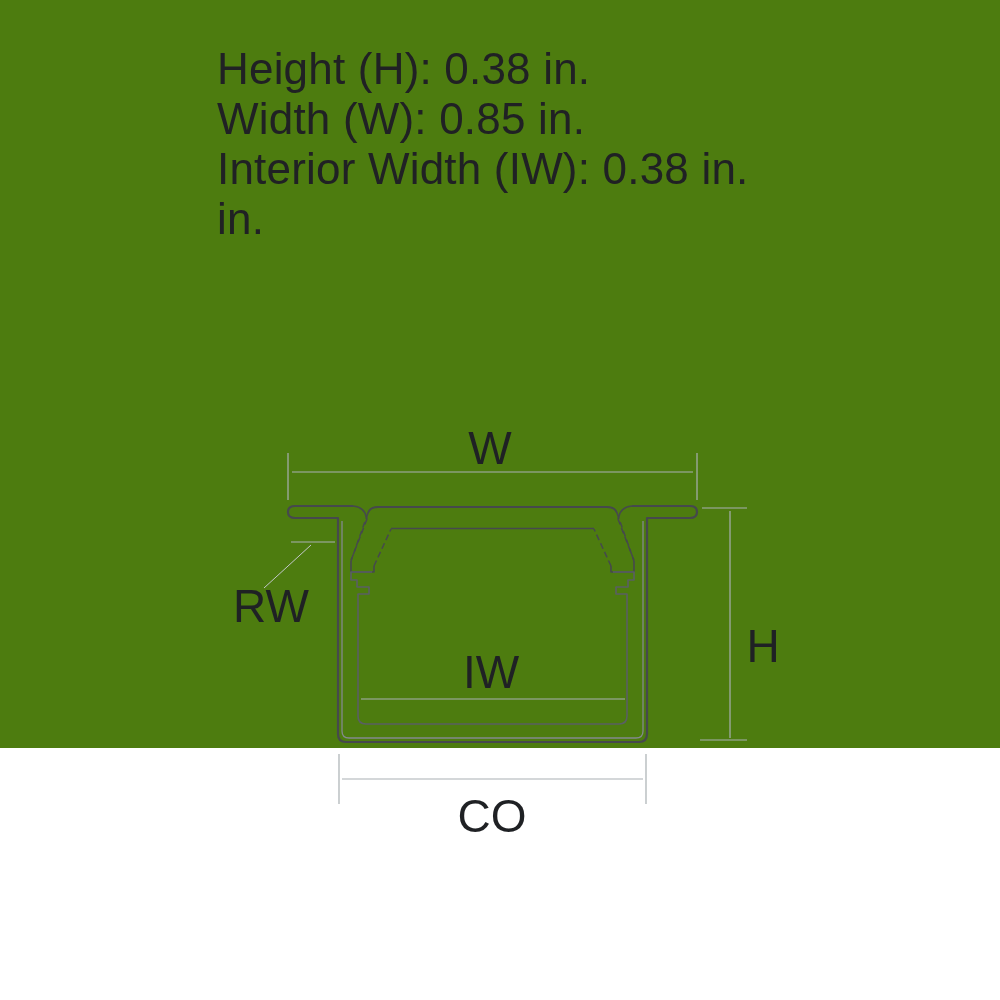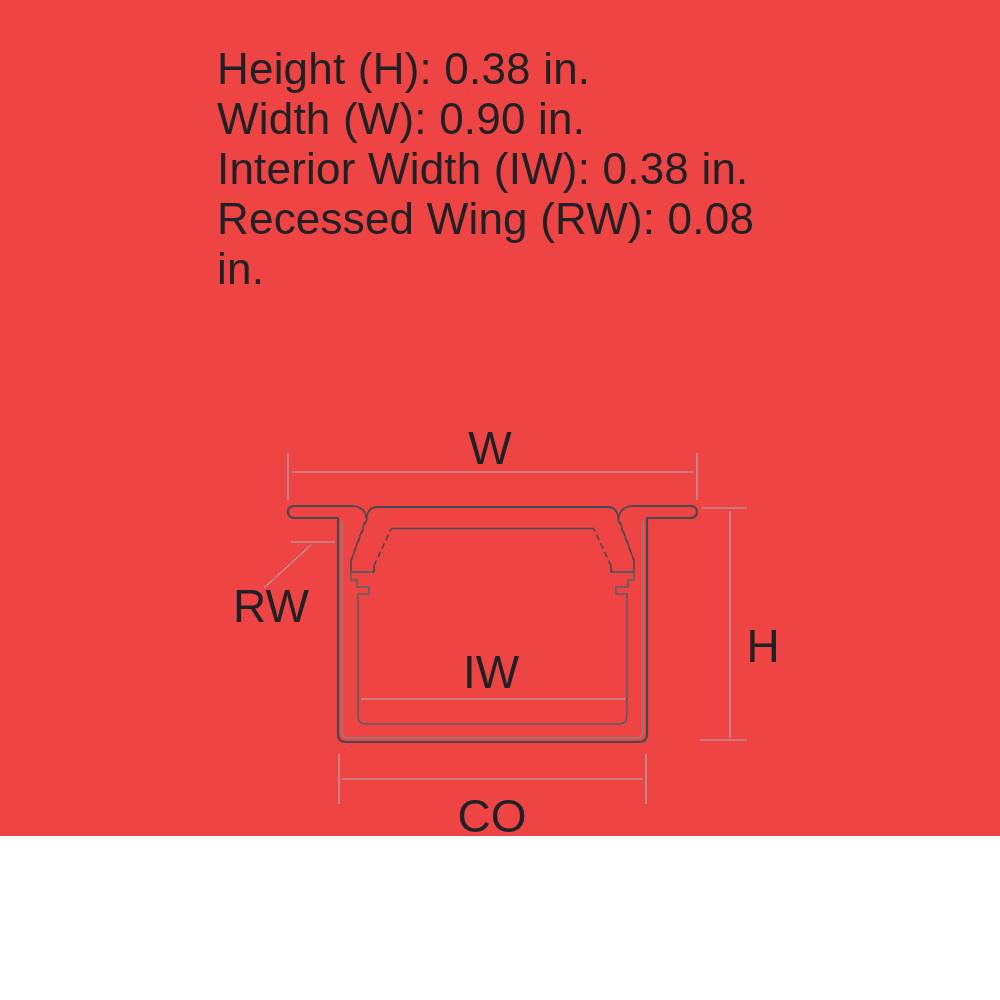--- a/index.html
+++ b/index.html
@@ -1,21 +1,21 @@
 <!DOCTYPE html>
 <html><head>
 <meta charset="utf-8">
 <style>
   html,body{margin:0;padding:0;}
   body{
     width:1000px;height:1000px;background:#ffffff;
     font-family:"Liberation Sans", sans-serif;
     overflow:hidden;
   }
-  .canvas{position:relative;width:1000px;height:836px;background:#ef4444;}
+  .canvas{position:relative;width:1000px;height:748px;background:#4d7c0f;}
   .specs{
     position:absolute;left:217px;top:44px;
     font-size:44px;line-height:50px;color:#202124;
     letter-spacing:0.2px;font-weight:400;
   }
   .spec-line{white-space:nowrap;}
   svg.diagram{position:absolute;left:0;top:0;width:1000px;height:1000px;}
   svg.diagram path{fill:none;stroke-linejoin:round;stroke-linecap:butt;}
   .shell{stroke-width:2.2;}
   .inner-face{stroke-width:1.3;}
@@ -31,23 +31,22 @@
     font-family:"Liberation Sans", sans-serif;font-weight:400;
   }
 </style>
 </head>
 <body>
 
 <div class="canvas">
 
   <div class="specs">
     <div class="spec-line">Height (H): 0.38 in.</div>
-    <div class="spec-line">Width (W): 0.90 in.</div>
+    <div class="spec-line">Width (W): 0.85 in.</div>
     <div class="spec-line">Interior Width (IW): 0.38 in.</div>
-    <div class="spec-line">Recessed Wing (RW): 0.08</div>
     <div class="spec-line">in.</div>
   </div>
 
   <svg class="diagram" viewBox="0 0 1000 1000">
     <defs>
       <marker id="ah" markerUnits="userSpaceOnUse" markerWidth="12" markerHeight="9" viewBox="0 0 12 9" refX="11.5" refY="4.5" orient="auto-start-reverse">
         <path class="ah" d="M0.5,1 L11.5,4.5 L0.5,8 Z"></path>
       </marker>
     </defs>
 

